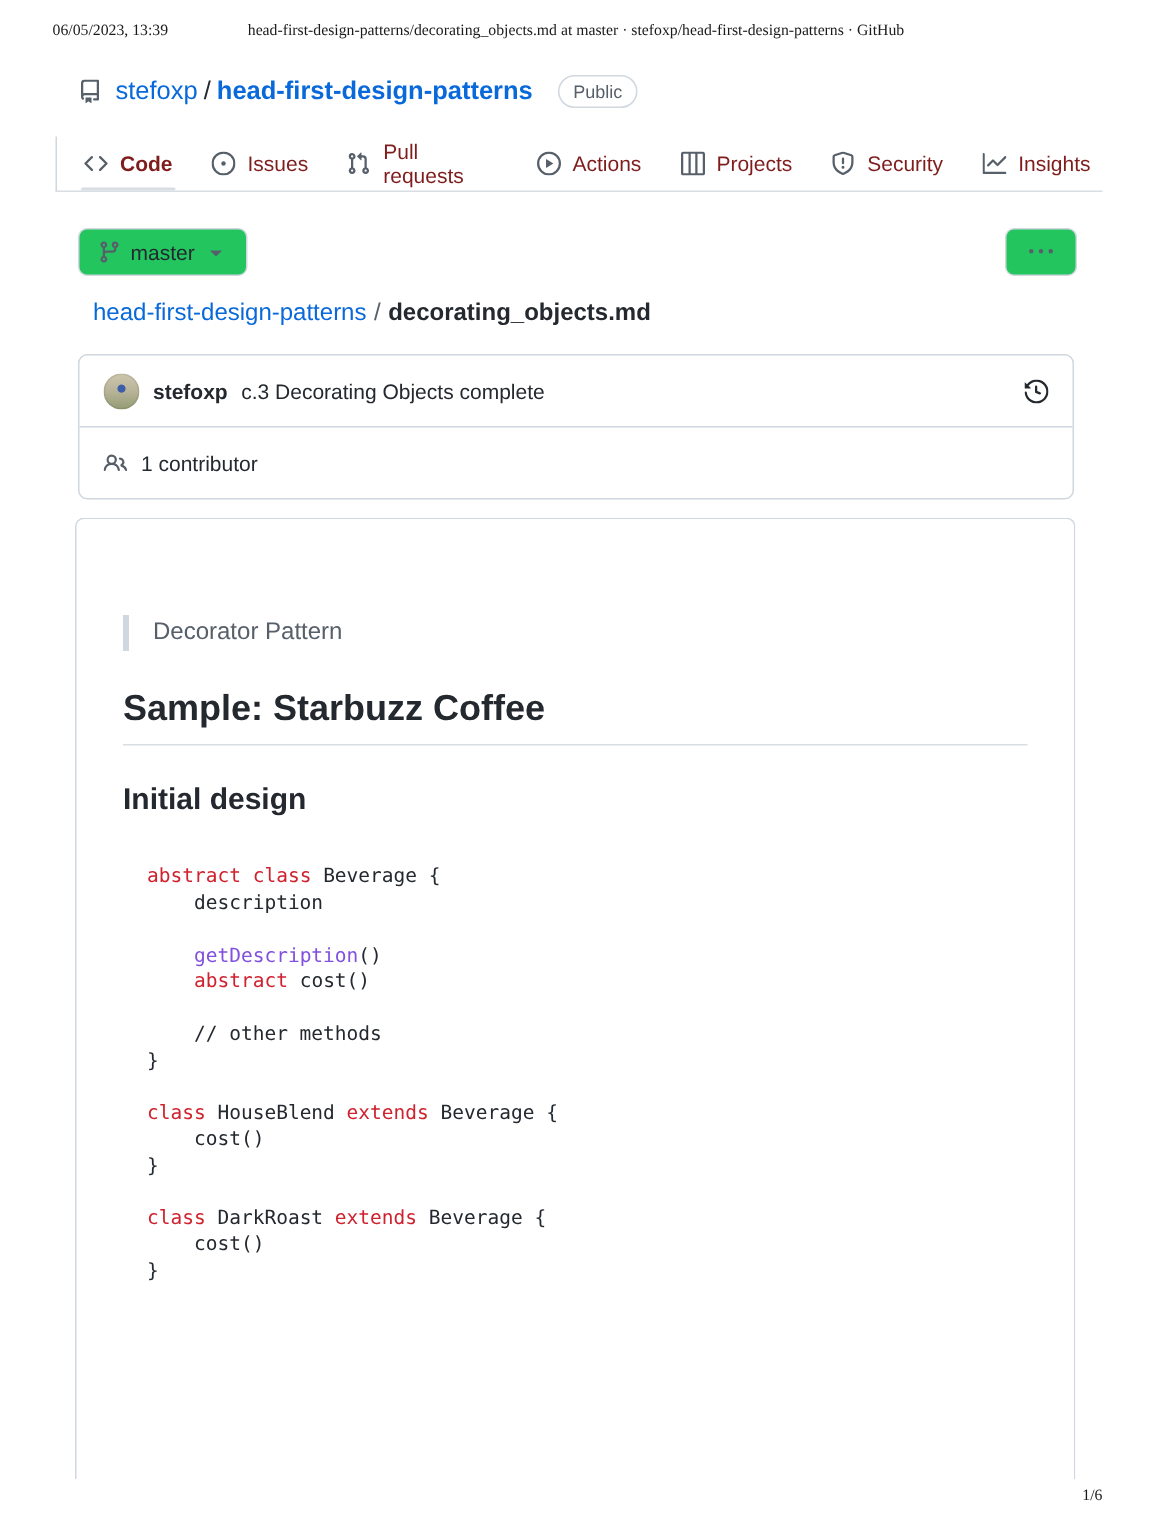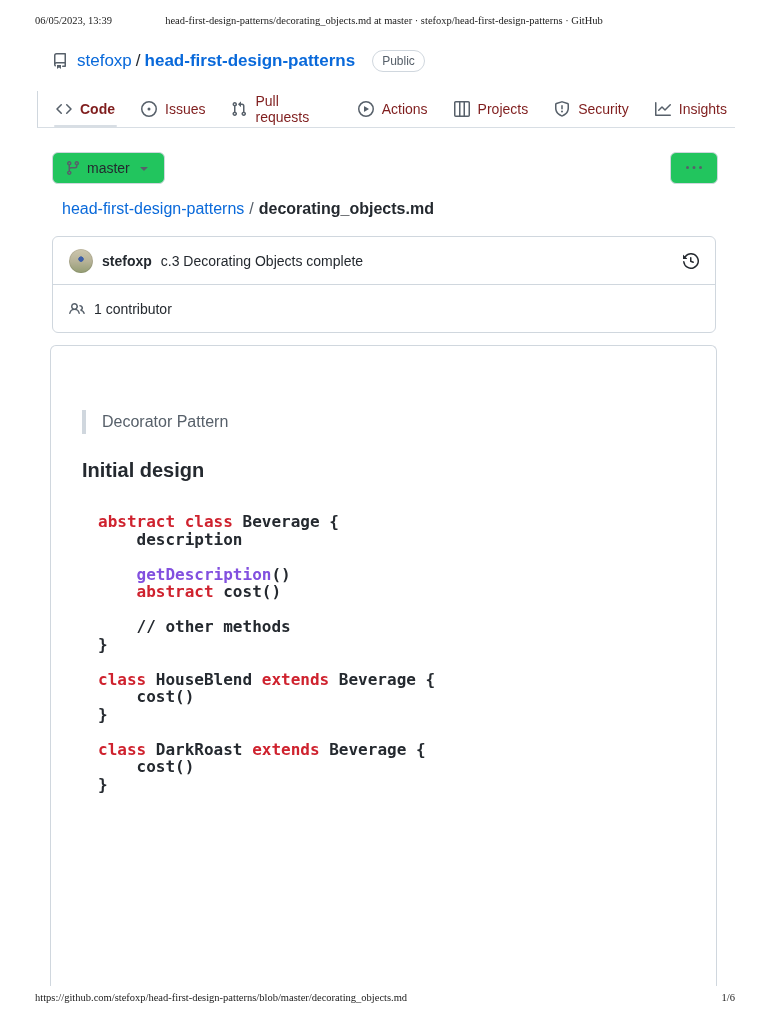--- a/index.html
+++ b/index.html
@@ -104,21 +104,21 @@
   }
   .md-card h2 {
     font-size:24px; line-height:30px; font-weight:700; margin-top:24px; margin-bottom:16px;
     padding-bottom:8px; border-bottom:1px solid #d8dee4;
   }
   .md-card h3 { font-size:20px; line-height:25px; font-weight:700; margin-top:24px; margin-bottom:16px; }
   .md-card p { font-size:16px; line-height:24px; margin-bottom:16px; }
   .md-card pre {
     margin:0; padding:14px 16px;
     font-family:"DejaVu Sans Mono","Liberation Mono",monospace;
-    font-size:16px; line-height:17.5px;font-weight:bold;
+    font-size:13px; line-height:17.5px;
   }
   .md-card pre code { white-space:pre; font-family:inherit; color:#24292f; }
   .tok-kw { color:#cf222e; }
   .tok-fn { color:#8250df; }
 
   .sprite { position:absolute; width:0; height:0; overflow:hidden; }
 </style>
 </head>
 <body>
 
@@ -266,20 +266,21 @@
   <div class="contrib-row">
     <svg width="16" height="16">
         <use href="#people-icon" xlink:href="#people-icon"></use>
       </svg>
     <a>1 contributor</a>
   </div>
 </div>
 
 <article class="md-card">
   <blockquote>Decorator Pattern</blockquote>
+  <h2>Sample: Starbuzz Coffee</h2>
   <h3>Initial design</h3>
   <pre><code><span class="tok-kw">abstract</span><span> </span><span class="tok-kw">class</span><span> Beverage {</span>
 <span>    description</span>
 
 <span>    </span><span class="tok-fn">getDescription</span><span>()</span>
 <span>    </span><span class="tok-kw">abstract</span><span> cost()</span>
 
 <span>    // other methods</span>
 <span>}</span>
 
@@ -287,15 +288,14 @@
 <span>    cost()</span>
 <span>}</span>
 
 <span class="tok-kw">class</span><span> DarkRoast </span><span class="tok-kw">extends</span><span> Beverage {</span>
 <span>    cost()</span>
 <span>}</span>
 </code></pre>
 </article>
 
 <div class="print-footer serif">
-  <span class="url">https://github.com/stefoxp/head-first-design-patterns/blob/master/decorating_objects.md</span>
   <span class="page">1/6</span>
 </div>
 
 </body></html>

